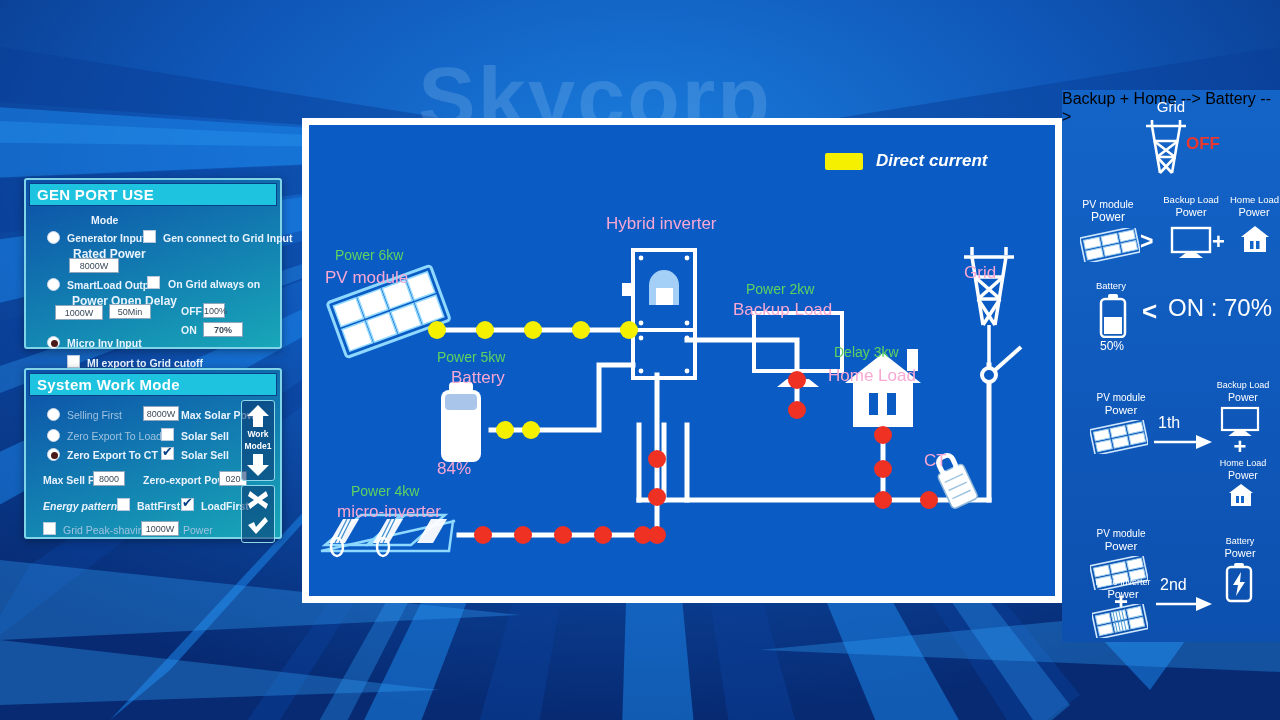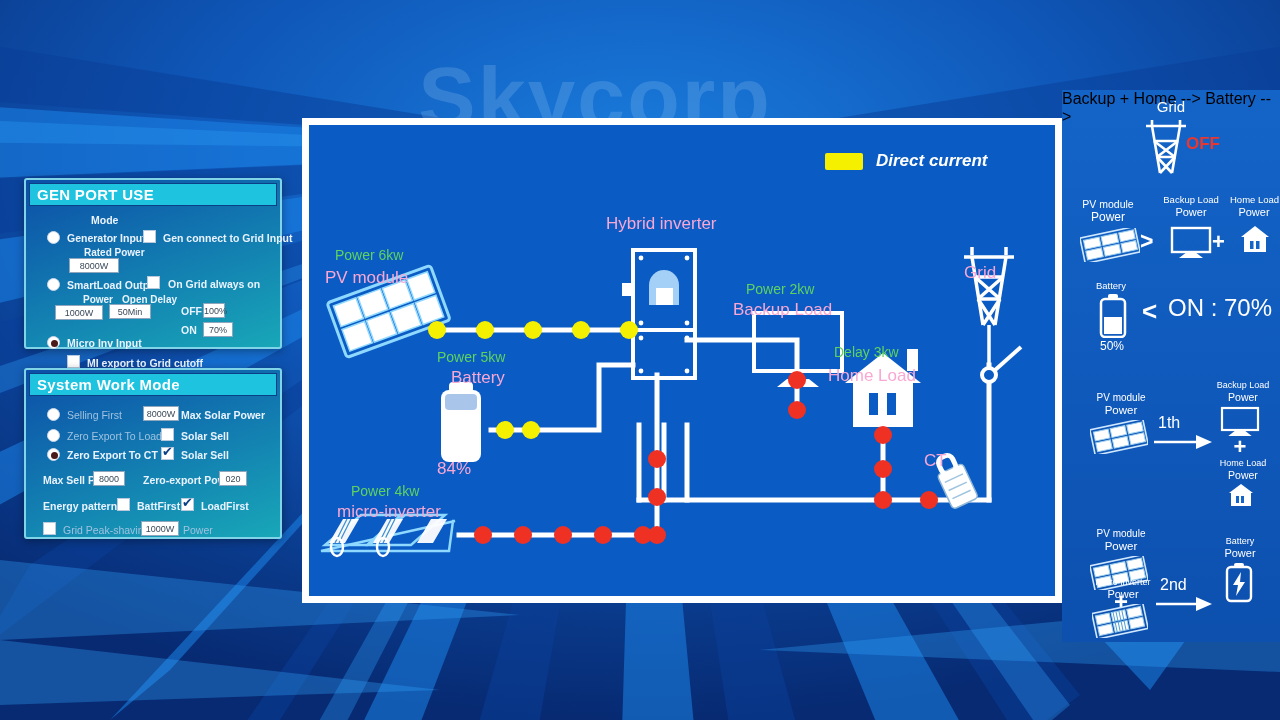--- a/index.html
+++ b/index.html
@@ -74,21 +74,21 @@
   }
   .checkbox.on::after {
     content:"\2714"; position:absolute; left:0px; top:-3px;
     font-size:13px; color:#0b3f86; line-height:13px;
   }
   .ctl-text {
     position:absolute; color:#e9f3ff; font-size:10.5px; white-space:nowrap;
     font-weight:bold;
   }
   .ctl-text.dim { color:#9fc2e0; font-weight:normal; }
-  .ctl-text.tiny { font-size:10px;margin-left:11px; }
+  .ctl-text.tiny { font-size:12px; }
   .ctl-field {
     position:absolute; background:#ffffff; border:1px solid #8fa6bd;
     color:#3a4a5a; font-size:9px; text-align:center; line-height:14px;
     height:15px;
   }
   .ctl-sidebtns {
     position:absolute; right:2px; top:4px; width:34px;
   }
   .sidegrp {
     border:1px solid #8fd8ea; border-radius:3px; background:rgba(8,50,110,.55);
@@ -382,21 +382,21 @@
     <div class="ctl-text" style="left:139px; top:72px;">On Grid always on</div>
 
     <div class="ctl-text tiny" style="left:43px; top:88px;">Power</div>
     <div class="ctl-field" style="left:26px; top:99px; width:48px;">1000W</div>
     <div class="ctl-text tiny" style="left:82px; top:88px;">Open Delay</div>
     <div class="ctl-field" style="left:80px; top:98px; width:42px;">50Min</div>
 
     <div class="ctl-text" style="left:152px; top:99px;">OFF</div>
     <div class="ctl-field" style="left:174px; top:97px; width:22px;">100%</div>
     <div class="ctl-text" style="left:152px; top:118px;">ON</div>
-    <div class="ctl-field" style="left:174px; top:116px; width:30px;">70%</div>
+    <div class="ctl-field" style="left:174px; top:116px; width:40px;font-weight:bold;">70%</div>
 
     <span class="radio sel" style="left:18px; top:130px;"></span>
     <div class="ctl-text" style="left:38px; top:131px;">Micro Inv Input</div>
     <span class="checkbox" style="left:38px; top:149px;"></span>
     <div class="ctl-text" style="left:58px; top:151px;">MI export to Grid cutoff</div>
 
   </div>
 </div>
 
 <div class="ctl-panel" style="left:24px; top:368px;">
@@ -416,31 +416,59 @@
     <span class="radio sel" style="left:18px; top:52px;"></span>
     <div class="ctl-text" style="left:38px; top:53px;">Zero Export To CT</div>
     <span class="checkbox on" style="left:132px; top:51px;"></span>
     <div class="ctl-text" style="left:152px; top:53px;">Solar Sell</div>
 
     <div class="ctl-text" style="left:14px; top:78px;">Max Sell Power</div>
     <div class="ctl-field" style="left:64px; top:75px; width:32px;">8000</div>
     <div class="ctl-text" style="left:114px; top:78px;">Zero-export Power</div>
     <div class="ctl-field" style="left:190px; top:75px; width:28px;">020</div>
 
-    <div class="ctl-text" style="left:14px; top:104px;">Energy pattern</div>
+    <div class="ctl-text" style="left:14px; top:104px;font-style:italic;">Energy pattern</div>
     <span class="checkbox" style="left:88px; top:102px;"></span>
     <div class="ctl-text" style="left:108px; top:104px;">BattFirst</div>
     <span class="checkbox on" style="left:152px; top:102px;"></span>
     <div class="ctl-text" style="left:172px; top:104px;">LoadFirst</div>
 
     <span class="checkbox" style="left:14px; top:126px;"></span>
     <div class="ctl-text dim" style="left:34px; top:128px;">Grid Peak-shaving</div>
     <div class="ctl-field" style="left:112px; top:125px; width:38px;">1000W</div>
     <div class="ctl-text dim" style="left:154px; top:128px;">Power</div>
 
+    <div class="ctl-sidebtns">
+      <div class="sidegrp">
+        <div class="btn-arrow">
+          <svg width="28" height="26" viewBox="0 0 28 26">
+              <polygon points="14,2 25,13 19,13 19,24 9,24 9,13 3,13" fill="#ffffff"></polygon>
+            </svg>
+        </div>
+        <div class="sidelabel">Work</div>
+        <div class="sidelabel">Mode1</div>
+        <div class="btn-arrow">
+          <svg width="28" height="26" viewBox="0 0 28 26">
+              <polygon points="14,24 3,13 9,13 9,2 19,2 19,13 25,13" fill="#ffffff"></polygon>
+            </svg>
+        </div>
+      </div>
+      <div class="sidegrp">
+        <div class="btn-sq">
+          <svg width="24" height="22" viewBox="0 0 24 22">
+              <path d="M4,2 L12,8 L20,2 L22,7 L16,11 L22,15 L20,20 L12,14 L4,20 L2,15 L8,11 L2,7 Z" fill="#ffffff"></path>
+            </svg>
+        </div>
+        <div class="btn-sq">
+          <svg width="24" height="22" viewBox="0 0 24 22">
+              <polygon points="2,10 8,7 10,12 19,2 22,6 10,19" fill="#ffffff"></polygon>
+            </svg>
+        </div>
+      </div>
+    </div>
   </div>
 </div>
 
 <div id="side-panel">
 
   
   <div class="sp-text" style="left:0; top:8px; width:218px; font-size:15px;">Grid</div>
   <svg class="sp-icon" style="left:78px; top:27px;" width="52" height="60" viewBox="0 0 52 60">
     <g stroke="#ffffff" stroke-width="2.6" fill="none">
       <path d="M12,8 L12,3 M40,8 L40,3"></path>

